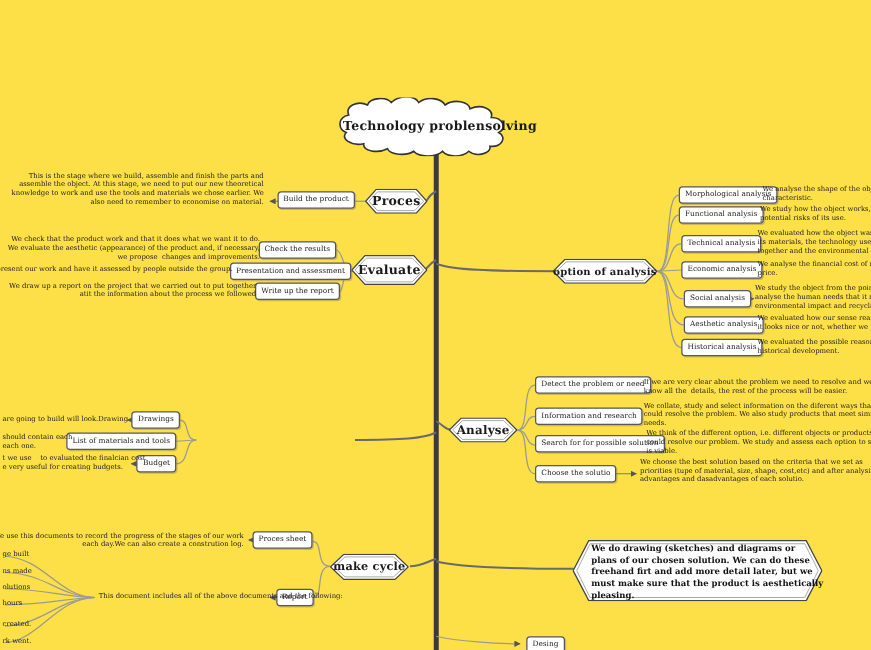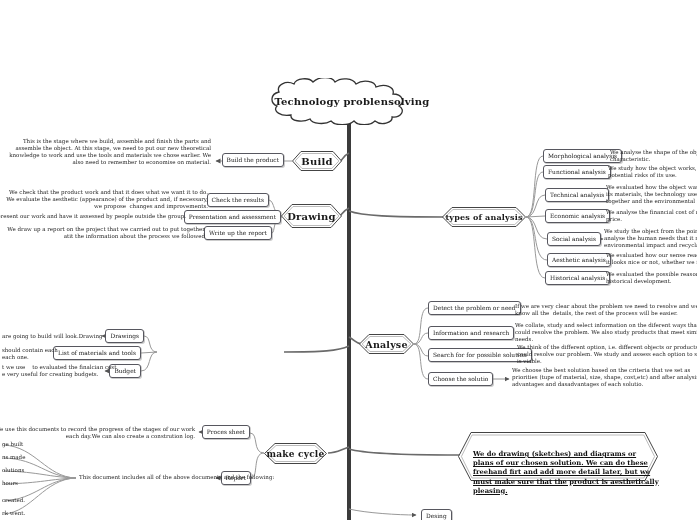--- a/index.html
+++ b/index.html
@@ -1,17 +1,17 @@
 <!DOCTYPE html>
 <html><head>
 <meta charset="utf-8">
 <style>
   html,body{margin:0;padding:0;background:#e9e9e9;}
   .canvas{
-    position:relative;width:697px;height:520px;background:#ffffff;overflow:hidden;
+    position:relative;width:697px;height:520px;background:#fde047;overflow:hidden;
     font-family:"DejaVu Serif", serif;color:#1a1a1a;
   }
   .wire{position:absolute;left:0;top:0;pointer-events:none;}
   
   .desc{position:absolute;font-size:5.5px;line-height:7px;white-space:pre;color:#222;}
   .desc.r{text-align:right;}
   
   .crect{
     position:absolute;display:inline-flex;align-items:center;justify-content:center;
     border:1px solid #57575f;border-radius:3px;background:#fff;
@@ -27,22 +27,22 @@
     font-weight:bold;letter-spacing:.2px;
   }
   .cloud{position:absolute;left:267px;top:78px;width:170px;height:47px;}
   .cloud svg{position:absolute;left:0;top:0;width:100%;height:100%;}
   .cloudlbl{
     position:relative;z-index:1;width:100%;height:100%;
     display:flex;align-items:center;justify-content:center;
     font-weight:bold;font-size:10px;letter-spacing:.2px;
   }
   .note-text{
-    position:absolute;left:15px;top:18px;font-weight:bold;
-    font-size:6.8px;line-height:9.2px;white-space:pre;color:#111;text-decoration:underline;
+    position:absolute;left:15px;top:3px;font-weight:bold;
+    font-size:6.8px;line-height:9.2px;white-space:pre;color:#111;
   }
   .frag{position:absolute;font-size:5.5px;line-height:7px;white-space:pre;color:#222;}
 </style>
 </head>
 <body>
 
 <div class="canvas">
 
   <svg class="wire" width="697" height="520" viewBox="0 0 697 520">
     <defs>
@@ -121,51 +121,51 @@
       <path d="M10,28 C3,25 3,16 12,14 C9,7 19,2 27,6 C29,0 42,-1 46,4 C52,-2 65,-2 68,4 C74,-1 86,0 89,6 C96,1 108,3 109,9 C118,5 128,9 126,16 C135,16 139,24 132,28 C139,32 134,40 125,39 C126,45 114,48 108,43 C103,48 91,48 87,43 C82,48 68,48 64,43 C58,47 45,46 43,41 C35,45 23,43 24,37 C14,39 5,33 10,28 Z" fill="#fff" stroke="#333" stroke-width="1.3"></path>
     </svg>
     <div class="cloudlbl">Technology problensolving</div>
   </div>
 
   <div class="hex" style="left:292px;top:151px;width:50px;height:20px;">
     <svg viewBox="0 0 50 20">
       <polygon points="9,0.5 41,0.5 49.5,10 41,19.5 9,19.5 0.5,10" fill="#fff" stroke="#444" stroke-width="1"></polygon>
       <polygon points="10,2.5 39.7,2.5 46.9,10 39.7,17.5 10,17.5 3.1,10" fill="none" stroke="#aaa" stroke-width="0.8"></polygon>
     </svg>
-    <div class="hexlbl" style="font-size:10px;">Build</div>
+    <div class="hexlbl" style="font-size:10px;">Proces</div>
   </div>
   <div class="crect" style="right:413px;top:153px;">Build the product</div>
   <div class="desc r" style="right:486px;top:138px;">This is the stage where we build, assemble and finish the parts and
 assemble the object. At this stage, we need to put our new theoretical
 knowledge to work and use the tools and materials we chose earlier. We
 also need to remember to economise on material.</div>
 
   <div class="hex" style="left:281px;top:204px;width:61px;height:24px;">
     <svg viewBox="0 0 61 24">
       <polygon points="11,0.5 50,0.5 60.5,12 50,23.5 11,23.5 0.5,12" fill="#fff" stroke="#444" stroke-width="1"></polygon>
       <polygon points="12,2.5 48.8,2.5 57.9,12 48.8,21.5 12,21.5 3.1,12" fill="none" stroke="#aaa" stroke-width="0.8"></polygon>
     </svg>
-    <div class="hexlbl" style="font-size:10px;">Drawing</div>
+    <div class="hexlbl" style="font-size:10px;">Evaluate</div>
   </div>
   <div class="crect" style="right:428px;top:193px;">Check the results</div>
   <div class="desc r" style="right:489px;top:189px;">We check that the product work and that it does what we want it to do.
 We evaluate the aesthetic (appearance) of the product and, if necessary,
 we propose  changes and improvements.</div>
   <div class="crect" style="right:416px;top:210px;">Presentation and assessment</div>
   <div class="desc r" style="right:511px;top:213px;">We present our work and have it assessed by people outside the group.</div>
   <div class="crect" style="right:425px;top:226px;">Write up the report</div>
   <div class="desc r" style="right:492px;top:226px;">We draw up a report on the project that we carried out to put together
 atit the information about the process we followed</div>
 
   <div class="hex" style="left:442px;top:207px;width:84px;height:20px;">
     <svg viewBox="0 0 84 20">
       <polygon points="10,0.5 74,0.5 83.5,10 74,19.5 10,19.5 0.5,10" fill="#fff" stroke="#444" stroke-width="1"></polygon>
       <polygon points="11,2.5 72.8,2.5 80.9,10 72.8,17.5 11,17.5 3.1,10" fill="none" stroke="#aaa" stroke-width="0.8"></polygon>
     </svg>
-    <div class="hexlbl" style="font-size:8px;">types of analysis</div>
+    <div class="hexlbl" style="font-size:8px;">option of analysis</div>
   </div>
   <div class="crect" style="left:543px;top:149px;">Morphological analysis</div>
   <div class="desc" style="left:610px;top:149px;">We analyse the shape of the obje
 characteristic.</div>
   <div class="crect" style="left:543px;top:165px;">Functional analysis</div>
   <div class="desc" style="left:608px;top:165px;">We study how the object works, its u
 potential risks of its use.</div>
   <div class="crect" style="left:545px;top:188px;">Technical analysis</div>
   <div class="desc" style="left:606px;top:184px;">We evaluated how the object was mad
 its materials, the technology used to c

